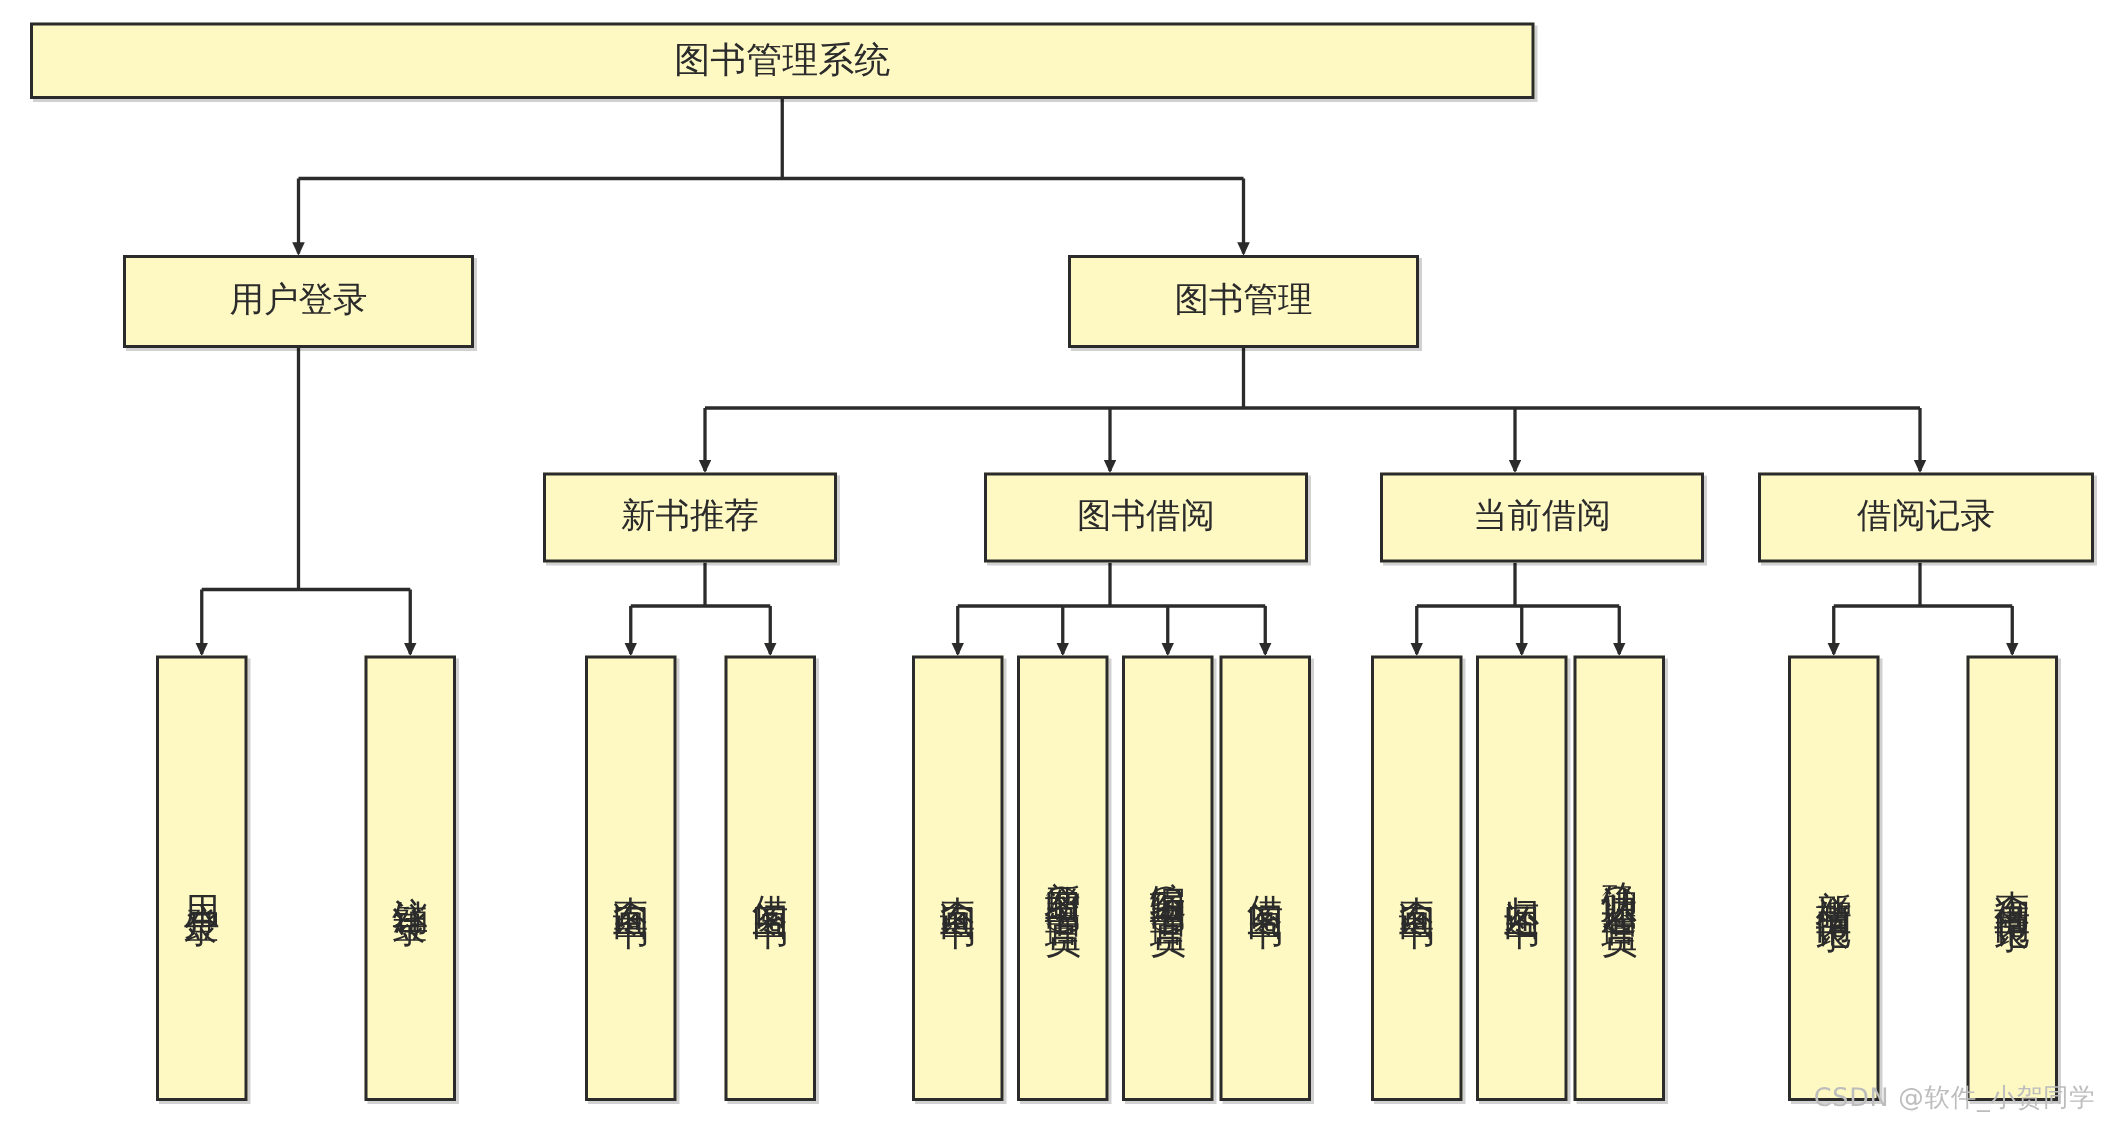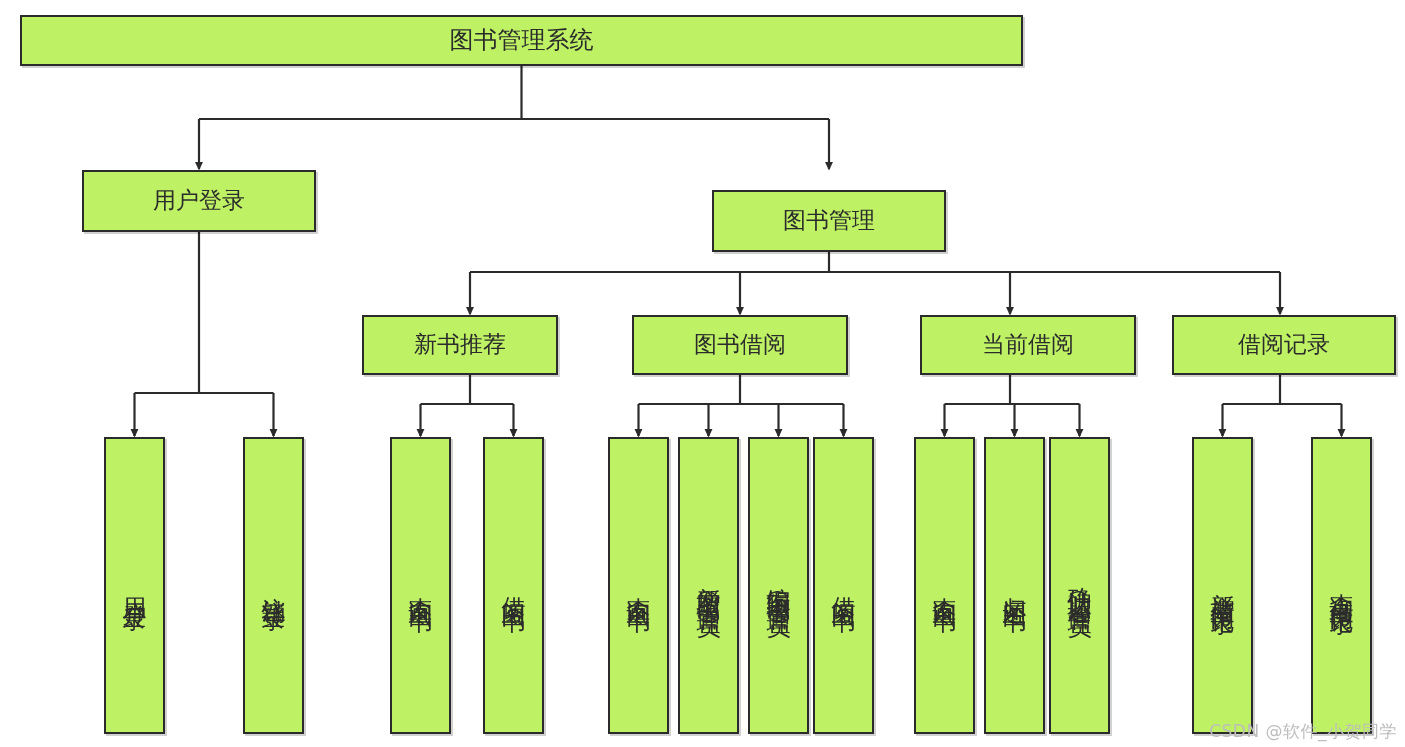--- a/index.html
+++ b/index.html
@@ -22,21 +22,21 @@
     position: absolute;
     left: 0;
     top: 0;
     width: 1405px;
     height: 747px;
     pointer-events: none;
   }
   .node {
     position: absolute;
     box-sizing: border-box;
-    background: #bef264;
+    background: #fef9c3;
     border: 2px solid #2b2b2b;
     box-shadow: 2px 2px 0 rgba(0,0,0,0.18);
     display: flex;
     align-items: center;
     justify-content: center;
     color: #2b2b2b;
   }
   .node-label {
     display: block;
     text-align: center;
@@ -123,27 +123,27 @@
         <line x1="1341.5" y1="404" x2="1341.5" y2="436" stroke="#2b2b2b" stroke-width="2.2" marker-end="url(#arrowhead)"></line>
       </g>
   </svg>
   <div id="node-layer">
       <div class="node h root" style="left: 20px; top: 15px; width: 1003px; height: 51px;">
         <span class="node-label">图书管理系统</span>
       </div>
       <div class="node h" style="left: 82px; top: 170px; width: 234px; height: 62px;">
         <span class="node-label">用户登录</span>
       </div>
-      <div class="node h" style="left: 712px; top: 170px; width: 234px; height: 62px; margin-top: 20px;">
+      <div class="node h" style="left: 712px; top: 170px; width: 234px; height: 62px;">
         <span class="node-label">图书管理</span>
       </div>
       <div class="node h" style="left: 362px; top: 315px; width: 196px; height: 60px;">
         <span class="node-label">新书推荐</span>
       </div>
-      <div class="node h" style="left: 632px; top: 315px; width: 216px; height: 60px;">
+      <div class="node h" style="left: 656px; top: 315px; width: 216px; height: 60px;">
         <span class="node-label">图书借阅</span>
       </div>
       <div class="node h" style="left: 920px; top: 315px; width: 216px; height: 60px;">
         <span class="node-label">当前借阅</span>
       </div>
       <div class="node h" style="left: 1172px; top: 315px; width: 224px; height: 60px;">
         <span class="node-label">借阅记录</span>
       </div>
       <div class="node v" style="left: 104px; top: 437px; width: 61px; height: 297px;">
         <span class="node-label">用户登录</span>

